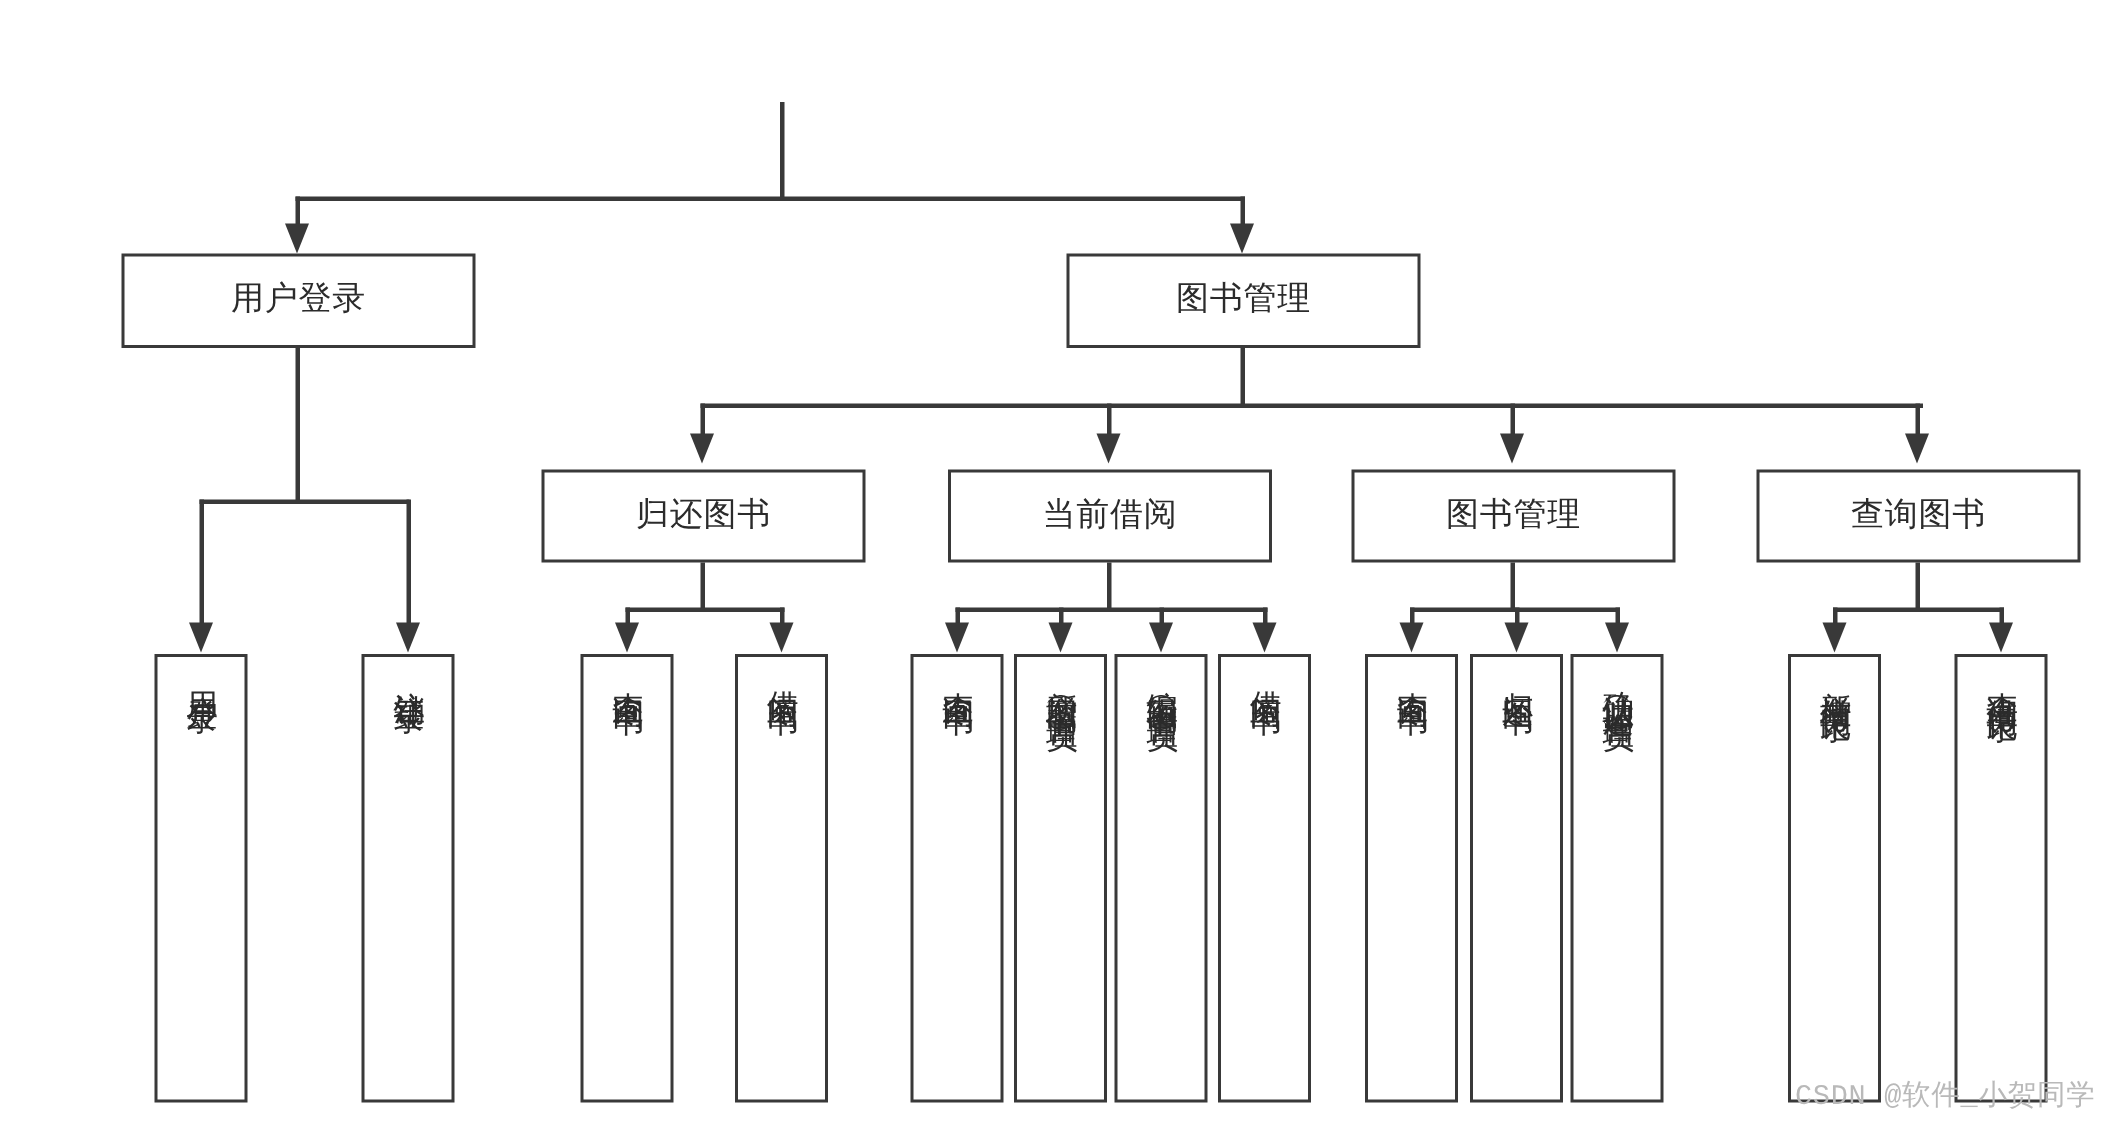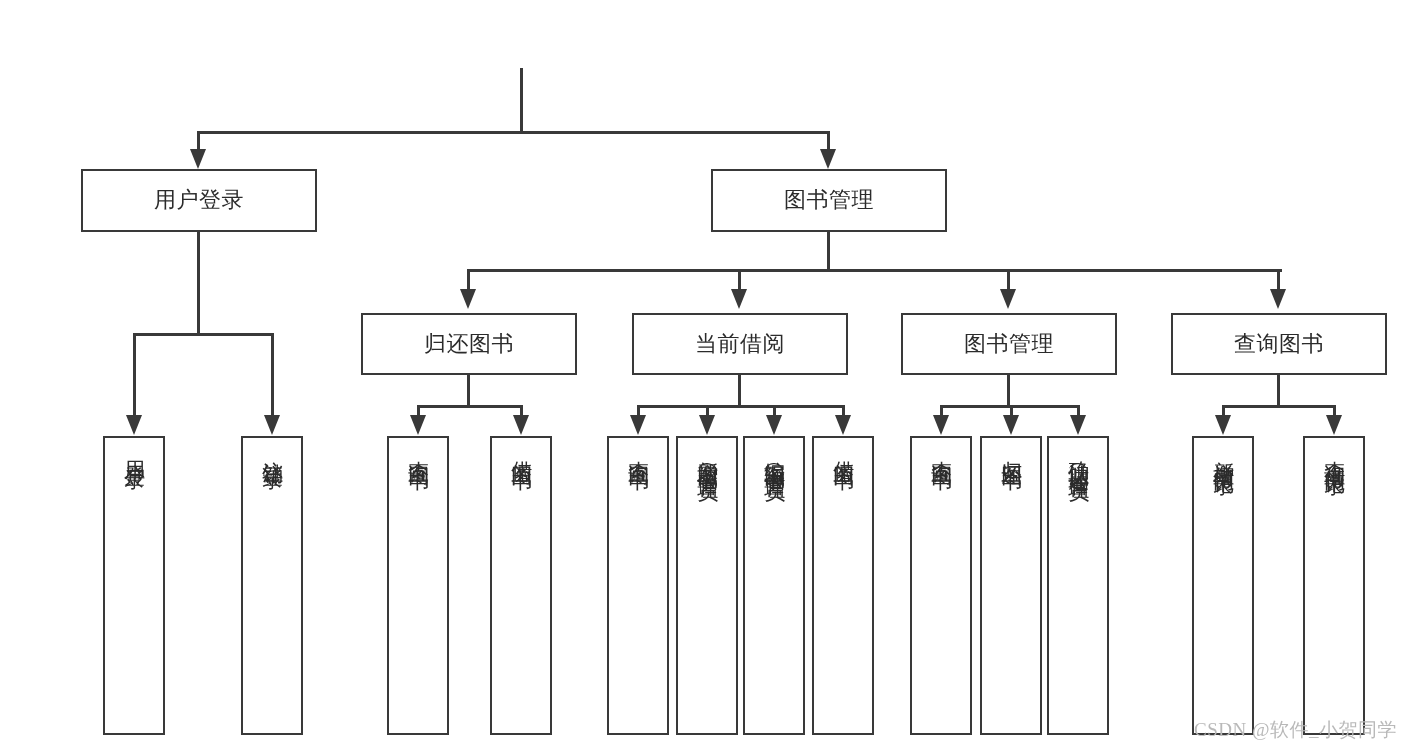--- a/index.html
+++ b/index.html
@@ -67,21 +67,21 @@
   }
   
   #watermark {
     position: absolute;
     right: 8px;
     bottom: 4px;
     font-size: 19px;
     color: #b9b9b9;
     letter-spacing: 0.5px;
     white-space: nowrap;
-    font-family: Liberation Serif, serif;
+    font-family: Liberation Mono, monospace;
     margin-top: 46px;
   }
 </style>
 </head>
 <body>
 
 <div id="canvas">
 
 
   <div class="vline" style="left:520px; top:68px; width:3px; height:65px;"></div>

